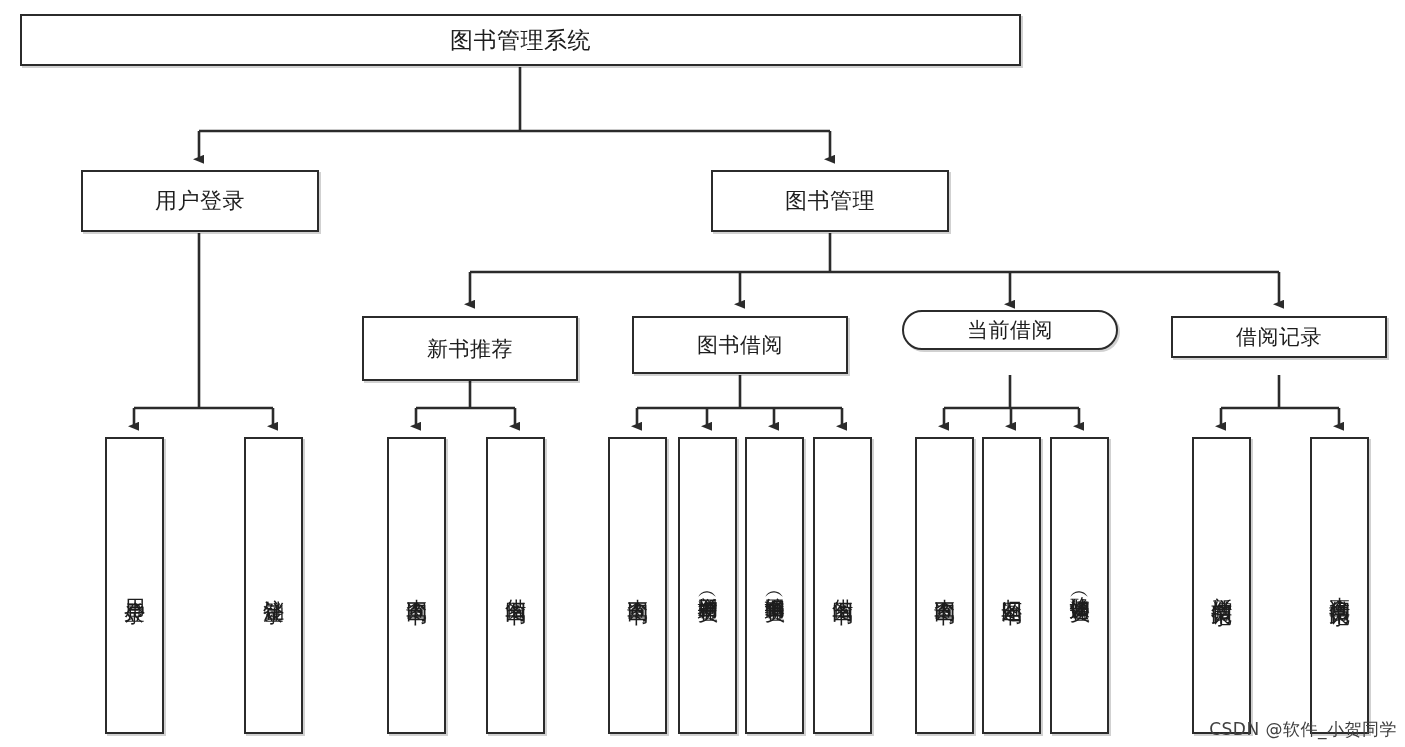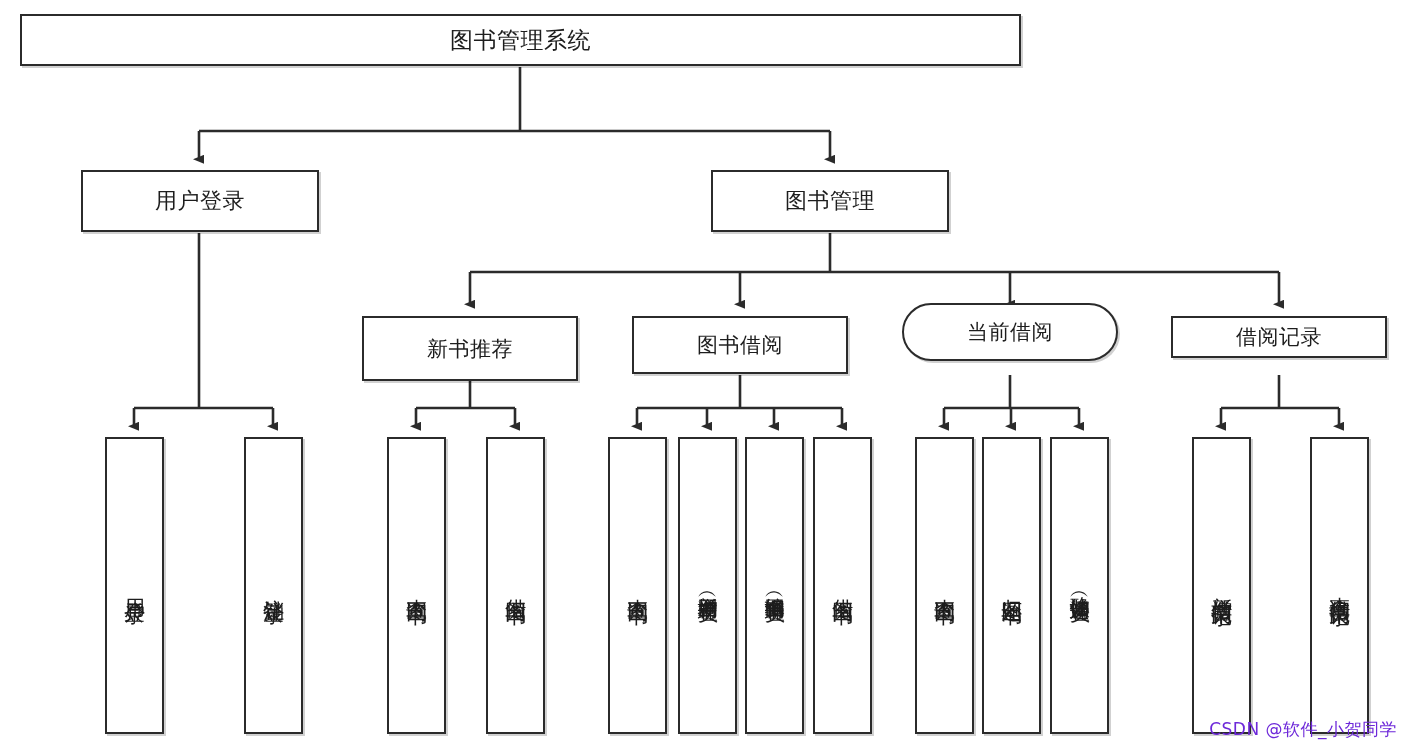--- a/index.html
+++ b/index.html
@@ -60,21 +60,21 @@
   }
   .node.leaf.tall .label {
     font-size: 20px;
     letter-spacing: 1px;
   }
   .watermark {
     position: absolute;
     right: 8px;
     bottom: 6px;
     font-size: 17px;
-    color: #6d28d9;
+    color: #404040;
     letter-spacing: 0.5px;
     z-index: 5;
     white-space: nowrap;
   }
 </style>
 </head>
 <body>
 
 <div id="canvas">
 
@@ -138,21 +138,21 @@
   <div class="node lvl2" style="left:711px; top:170px; width:238px; height:62px;">
     <span class="label">图书管理</span>
   </div>
 
   <div class="node lvl3" style="left:362px; top:316px; width:216px; height:65px;">
     <span class="label">新书推荐</span>
   </div>
   <div class="node lvl3" style="left:632px; top:316px; width:216px; height:58px;">
     <span class="label">图书借阅</span>
   </div>
-  <div class="node lvl3" style="left:902px; top:303px; width:216px; height:58px;border-radius:29px;">
+  <div class="node lvl3" style="left:902px; top:310px; width:216px; height:40px;border-radius:29px;">
     <span class="label">当前借阅</span>
   </div>
   <div class="node lvl3" style="left:1171px; top:316px; width:216px; height:42px;">
     <span class="label">借阅记录</span>
   </div>
 
   <div class="node leaf" style="left:105px; top:437px; width:59px; height:297px;">
     <span class="label">用户登录</span>
   </div>
   <div class="node leaf" style="left:244px; top:437px; width:59px; height:297px;">

